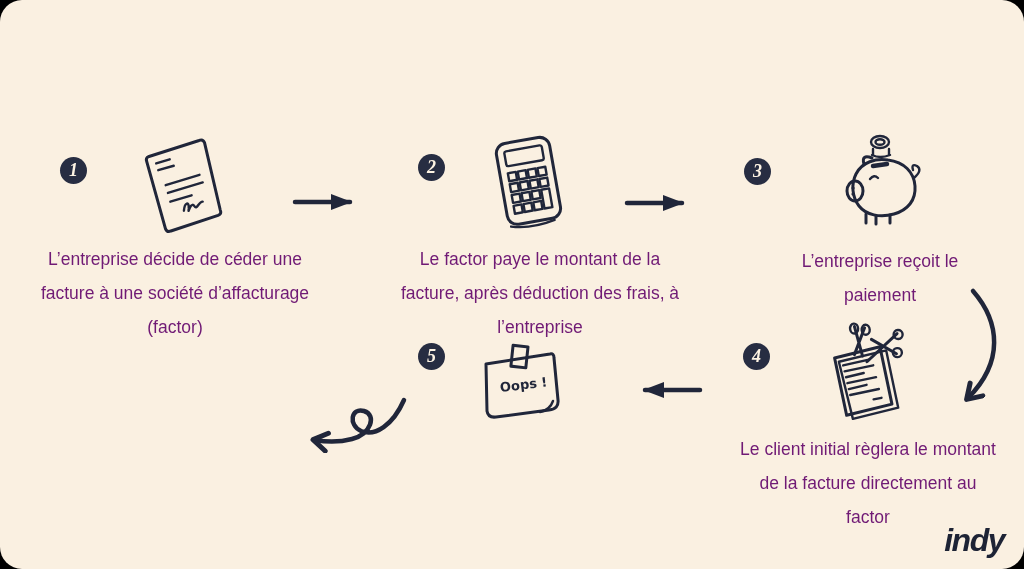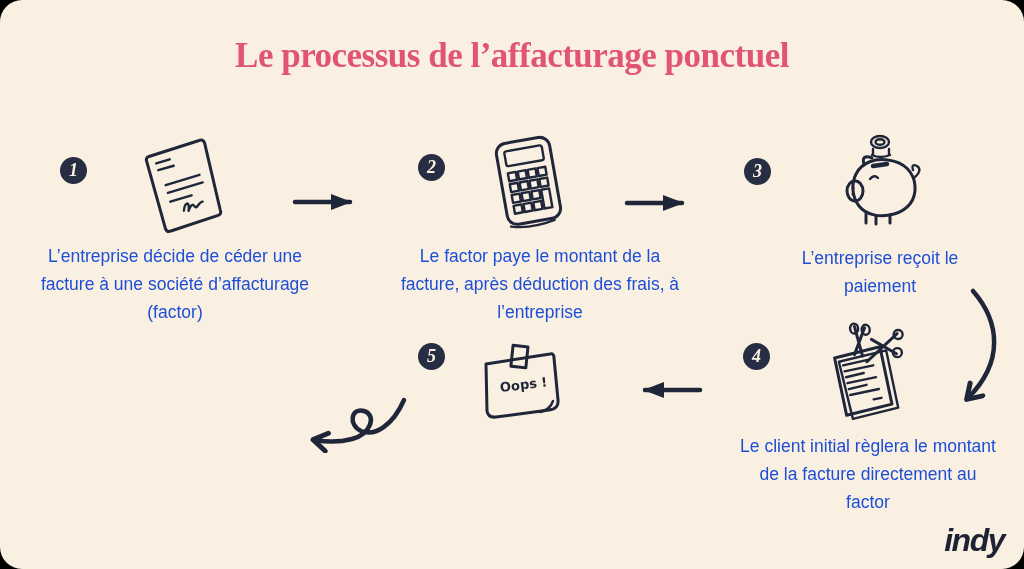--- a/index.html
+++ b/index.html
@@ -24,21 +24,21 @@
   .badge-3{left:744px;top:158px}
   .badge-4{left:743px;top:343px}
   .badge-5{left:418px;top:343px}
   .icon{position:absolute;width:100px;height:100px;}
   .icon-invoice{left:130px;top:136px}
   .icon-calc{left:478px;top:134px}
   .icon-piggy{left:828px;top:132px}
   .icon-cut{left:814px;top:322px}
   .icon-sticky{left:470px;top:338px}
   .step-label{
-    position:absolute;text-align:center;font-size:17.5px;line-height:28px;color:#1d4ed8;
+    position:absolute;text-align:center;font-size:17.5px;line-height:34px;color:#701a75;
   }
   .label-1{left:30px;top:242px;width:290px}
   .label-2{left:390px;top:242px;width:300px}
   .label-3{left:778px;top:244px;width:204px}
   .label-4{left:738px;top:432px;width:260px}
   .label-5{left:402px;top:432px;width:260px}
   .final-note{left:14px;top:394px;width:295px}
   .arrows{position:absolute;left:0;top:0;width:1024px;height:569px;pointer-events:none;}
   .logo{
     position:absolute;right:20px;bottom:10px;
@@ -50,21 +50,20 @@
   svg .fill{fill:#20263a;stroke:none;}
   .note-text{
     font-family:"DejaVu Sans",sans-serif;font-weight:700;font-size:13px;fill:#20263a;
   }
 </style>
 </head>
 <body>
 
 <div class="canvas">
 
-  <h1 class="title">Le processus de l’affacturage ponctuel</h1>
 
   <svg class="arrows" viewBox="0 0 1024 569">
     <defs>
       <marker id="head" markerUnits="userSpaceOnUse" markerWidth="22" markerHeight="18" refX="19" refY="8" orient="auto">
         <path d="M0,0 L21,8 L0,16 Z" fill="#20263a"></path>
       </marker>
       <marker id="vhead" markerUnits="userSpaceOnUse" markerWidth="24" markerHeight="24" refX="15" refY="11" orient="auto">
         <path d="M3,2 L17,11 L3,20" fill="none" stroke="#20263a" stroke-width="5" stroke-linecap="round" stroke-linejoin="round"></path>
       </marker>
     </defs>

